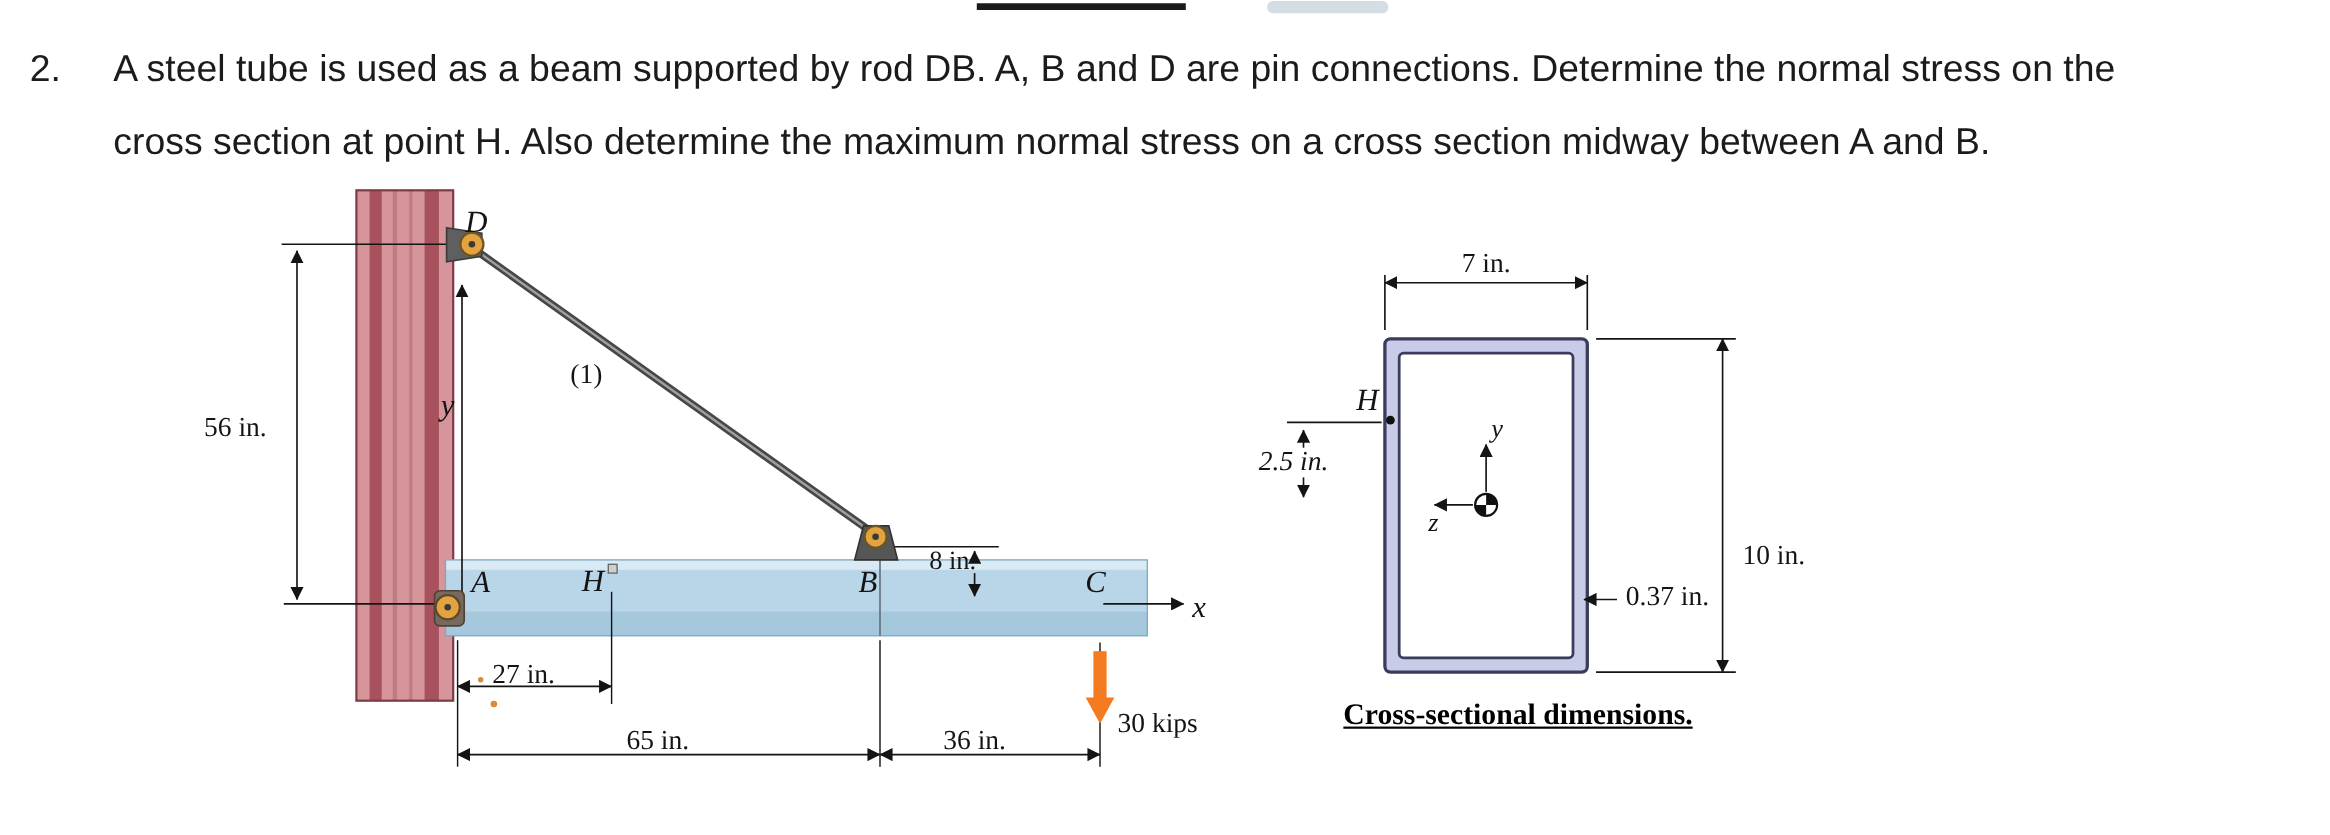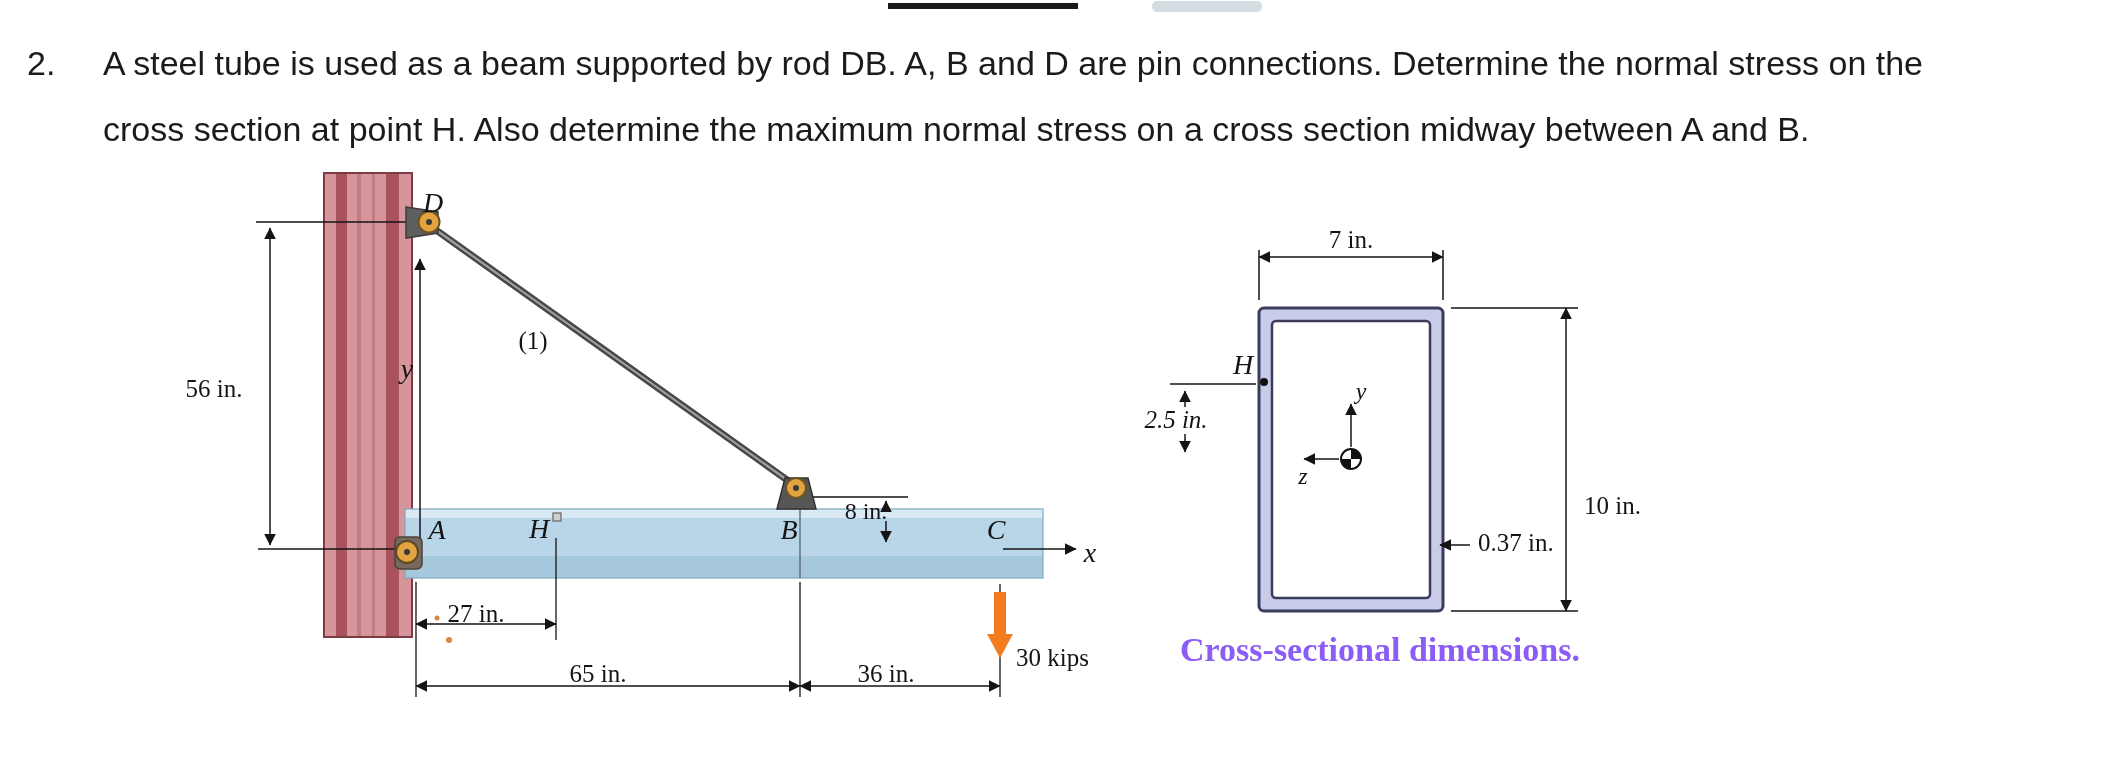--- a/index.html
+++ b/index.html
@@ -8,21 +8,21 @@
   .problem{position:absolute;top:30px;left:0;width:2100px;
            font-family:"Liberation Sans",sans-serif;font-size:34px;line-height:66px;color:#1b1b1b;}
   .pnum{position:absolute;left:27px;top:0;}
   .ptext{margin-left:103px;}
   svg.canvas{position:absolute;left:0;top:0;width:2118px;height:759px;}
   .lbl{position:absolute;transform:translate(-50%,-50%);white-space:nowrap;
        font-family:"Liberation Serif",serif;font-size:25px;color:#141414;}
   .lbl.la{transform:translate(0,-50%);}  
   .lbl.it{font-style:italic;font-size:28px;}
   .lbl.small{font-size:24px;}
-  .lbl.caption{font-weight:bold;font-size:34px;color:#8b5cf6;}
+  .lbl.caption{font-weight:bold;font-size:27px;color:#000000;text-decoration:underline;}
 </style>
 </head>
 <body>
 
 <div class="page">
 
   <div class="problem">
     <div class="pnum">2.</div>
     <div class="ptext">
       <div>A steel tube is used as a beam supported by rod DB.  A, B and D are pin connections.  Determine the normal stress on the</div>

